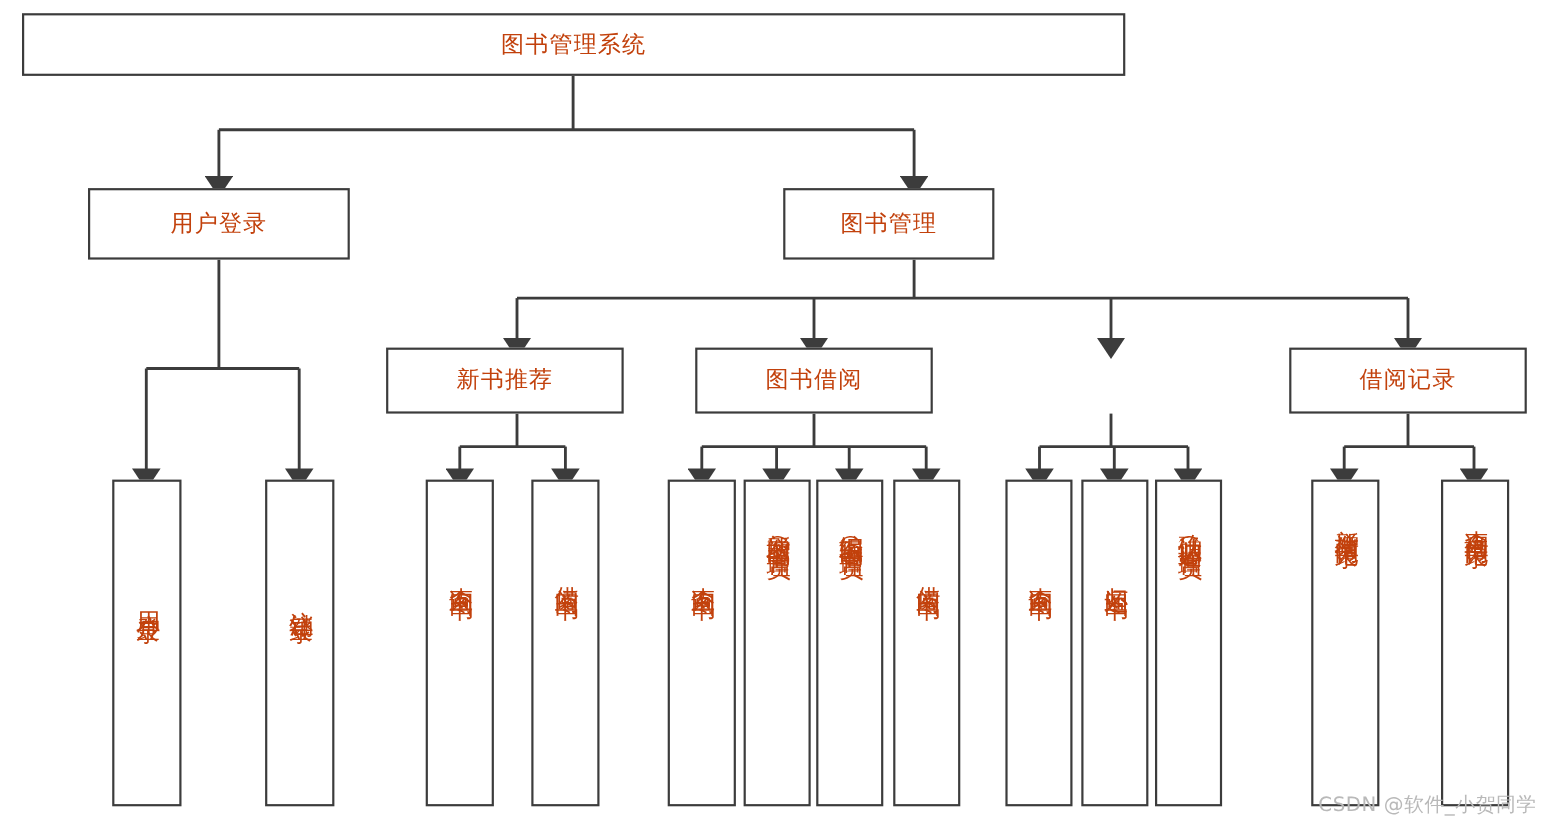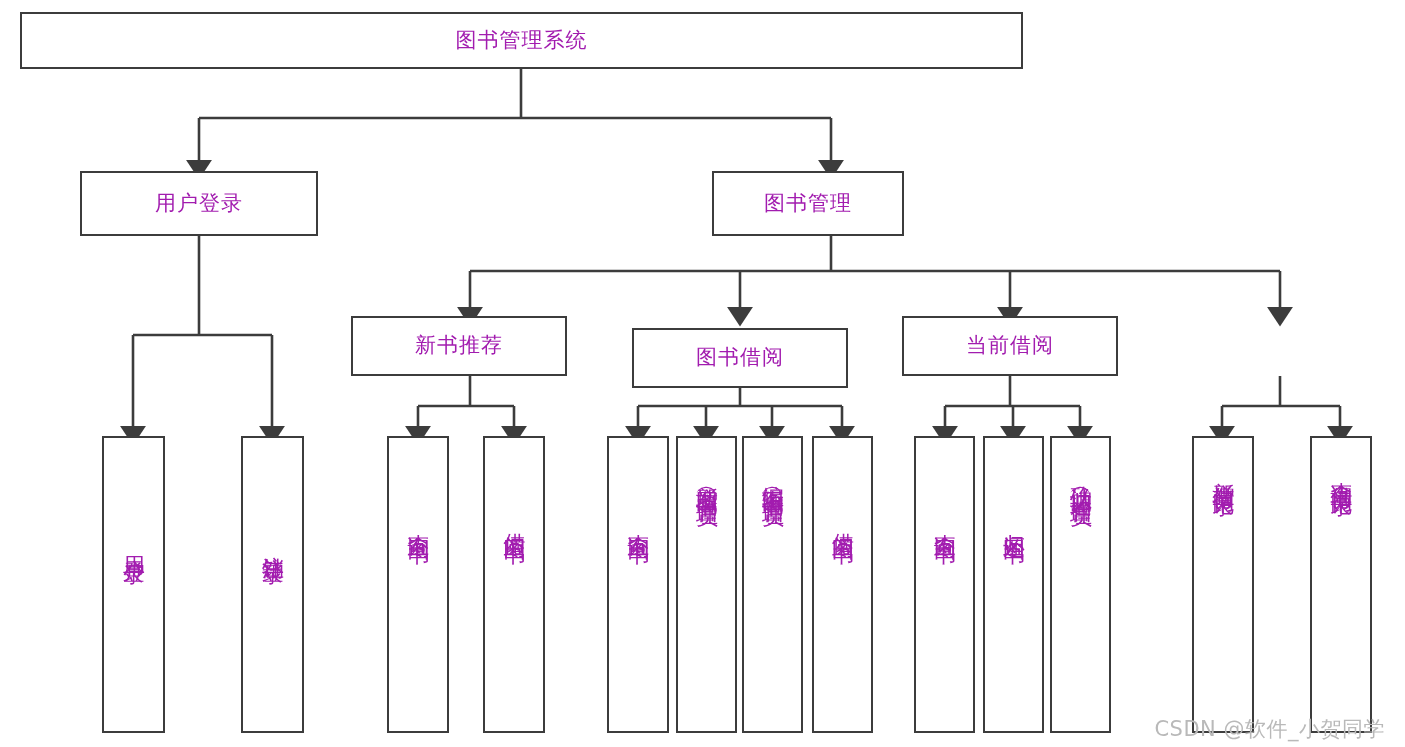--- a/index.html
+++ b/index.html
@@ -30,21 +30,21 @@
     background:#ffffff;
     border:2.5px solid #3c3c3c;
     display:flex;
     align-items:center;
     justify-content:center;
     overflow:hidden;
   }
   .node .lbl{
     display:block;
     white-space:pre;
-    color:#a21caf;
+    color:#c2410c;
     letter-spacing:1px;
   }
   
   .h-node .lbl{
     font-size:21px;
     line-height:1.1;
   }
   
   .v-node{
     align-items:flex-start;
@@ -59,23 +59,23 @@
     letter-spacing:3px;
     text-align:left;
   }
   .v-node.mid .lbl{ padding-top:74px; }
   .v-node.midlow .lbl{ padding-top:52px; }
   .v-node.top .lbl{ padding-top:4px; }
 
   
   #watermark{
     position:absolute;
-    right:20px;
+    right:8px;
     bottom:4px;
-    font-size:21px;
+    font-size:18px;
     color:#b9b9b9;
     letter-spacing:0.5px;
     white-space:nowrap;
     font-family:"DejaVu Sans","Liberation Sans",sans-serif;
   }
 </style>
 </head>
 <body>
 
 <div id="canvas">
@@ -139,28 +139,28 @@
   </div>
 
   <div class="node h-node" style="left:712px;top:171px;width:192px;height:65px;">
     <span class="lbl">图书管理</span>
   </div>
 
   <div class="node h-node" style="left:351px;top:316px;width:216px;height:60px;">
     <span class="lbl">新书推荐</span>
   </div>
 
-  <div class="node h-node" style="left:632px;top:316px;width:216px;height:60px;margin-top:12px;">
+  <div class="node h-node" style="left:632px;top:316px;width:216px;height:60px;">
     <span class="lbl">图书借阅</span>
   </div>
 
-  <div class="node h-node" style="left:902px;top:316px;width:216px;height:60px;">
-    <span class="lbl">当前借阅</span>
-  </div>
-
+
+  <div class="node h-node" style="left:1172px;top:316px;width:216px;height:60px;">
+    <span class="lbl">借阅记录</span>
+  </div>
 
   <div class="node v-node mid" style="left:102px;top:436px;width:63px;height:297px;">
     <span class="lbl">用户登录</span>
   </div>
 
   <div class="node v-node mid" style="left:241px;top:436px;width:63px;height:297px;">
     <span class="lbl">注销登录</span>
   </div>
 
   <div class="node v-node midlow" style="left:387px;top:436px;width:62px;height:297px;">

